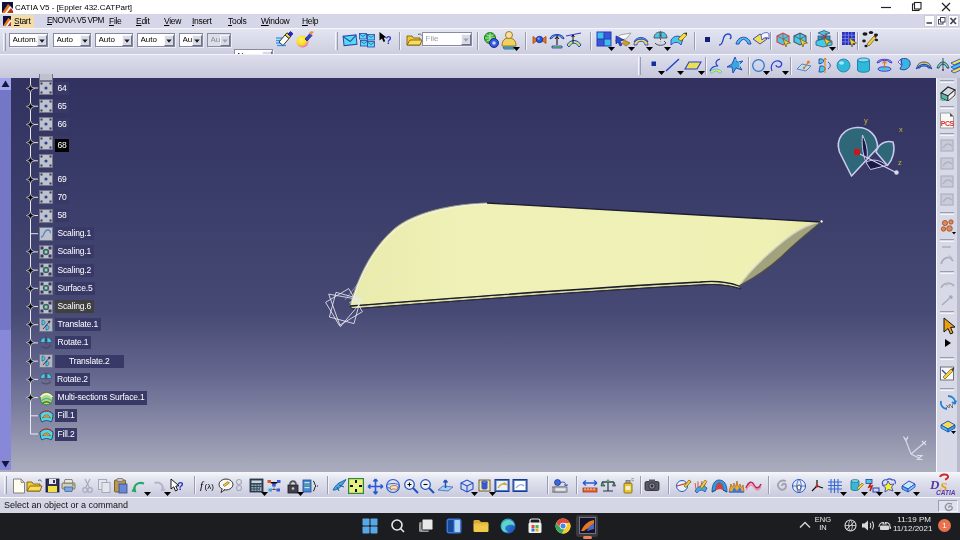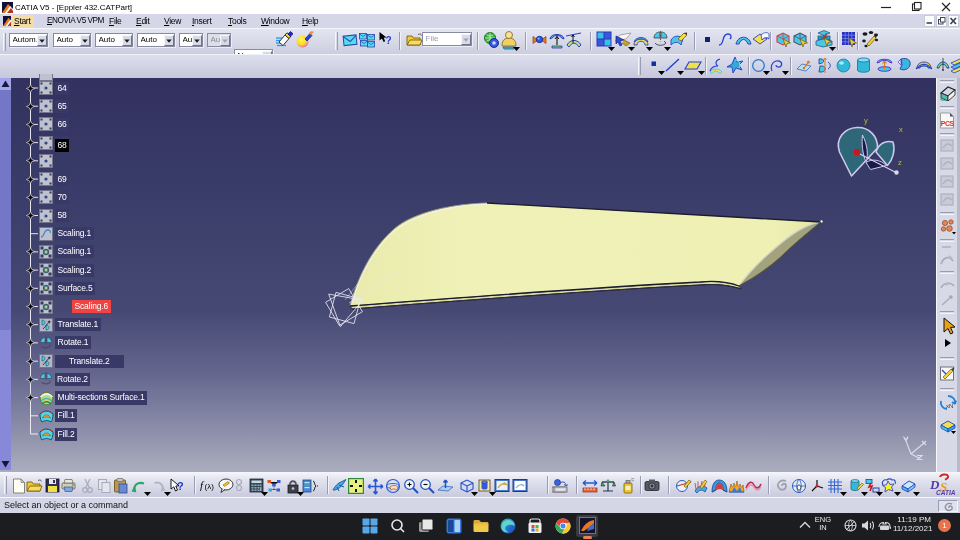--- a/index.html
+++ b/index.html
@@ -604,21 +604,21 @@
   </svg>
 <svg class="a" style="left:39px;top:299.5px" width="14" height="14" viewBox="0 0 14 14">
     <rect x="0.5" y="0.5" width="13" height="13" fill="#bfc1cd" stroke="#73758c"></rect>
     <rect x="1.5" y="1.5" width="3" height="3" fill="#3a3a54"></rect>
     <rect x="9.5" y="1.5" width="3" height="3" fill="#3a3a54"></rect>
     <rect x="1.5" y="9.5" width="3" height="3" fill="#3a3a54"></rect>
     <rect x="9.5" y="9.5" width="3" height="3" fill="#3a3a54"></rect>
     <circle cx="7" cy="7" r="2.8" fill="#3e8e96" stroke="#1c3a44" stroke-width="0.7"></circle>
     <circle cx="7" cy="7" r="1.2" fill="#c8c87a"></circle>
   </svg>
-<div class="a txt" style="left:72px;top:300.0px;height:13px;background:#ef4444;color:#fff;font-size:8.5px;letter-spacing:-0.15px;line-height:13px;padding:0 2.5px">Scaling.6</div>
+<div class="a txt" style="left:55px;top:300.0px;height:13px;background:#404040;color:#fff;font-size:8.5px;letter-spacing:-0.15px;line-height:13px;padding:0 2.5px">Scaling.6</div>
 <svg class="a" style="left:26px;top:320.2px" width="9" height="9" viewBox="0 0 9 9">
     <path d="M4.5,0.4 L5.7,3.3 L8.6,4.5 L5.7,5.7 L4.5,8.6 L3.3,5.7 L0.4,4.5 L3.3,3.3 Z" fill="#000" stroke="#dcdce8" stroke-width="0.7"></path>
   </svg>
 <svg class="a" style="left:39px;top:317.7px" width="14" height="14" viewBox="0 0 14 14">
     <rect x="0.5" y="0.5" width="13" height="13" fill="#b4b6c4" stroke="#73758c"></rect>
     <path d="M3,2 C7,2 7,7 3,7 Z" fill="#46c8e8" stroke="#20506c" stroke-width="0.6"></path>
     <path d="M7,7 C11,7 11,12 7,12 Z" fill="#46c8e8" stroke="#20506c" stroke-width="0.6"></path>
     <path d="M4,11 L11,3 M11,3 L8.8,3.6 M11,3 L10.4,5.2" stroke="#2a2a3e" stroke-width="0.9" fill="none"></path>
   </svg>
 <div class="a txt" style="left:55px;top:318.2px;height:13px;background:#393968;color:#fff;font-size:8.5px;letter-spacing:-0.15px;line-height:13px;padding:0 2.5px">Translate.1</div>

